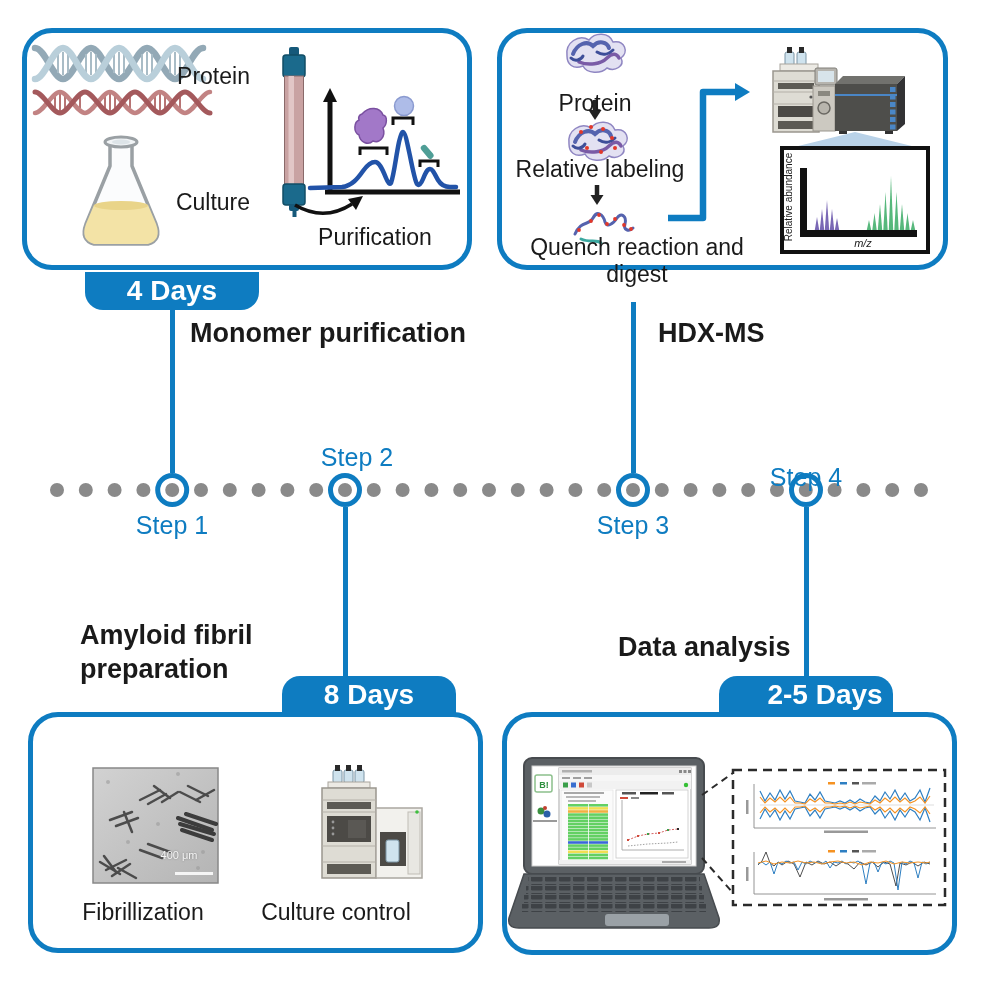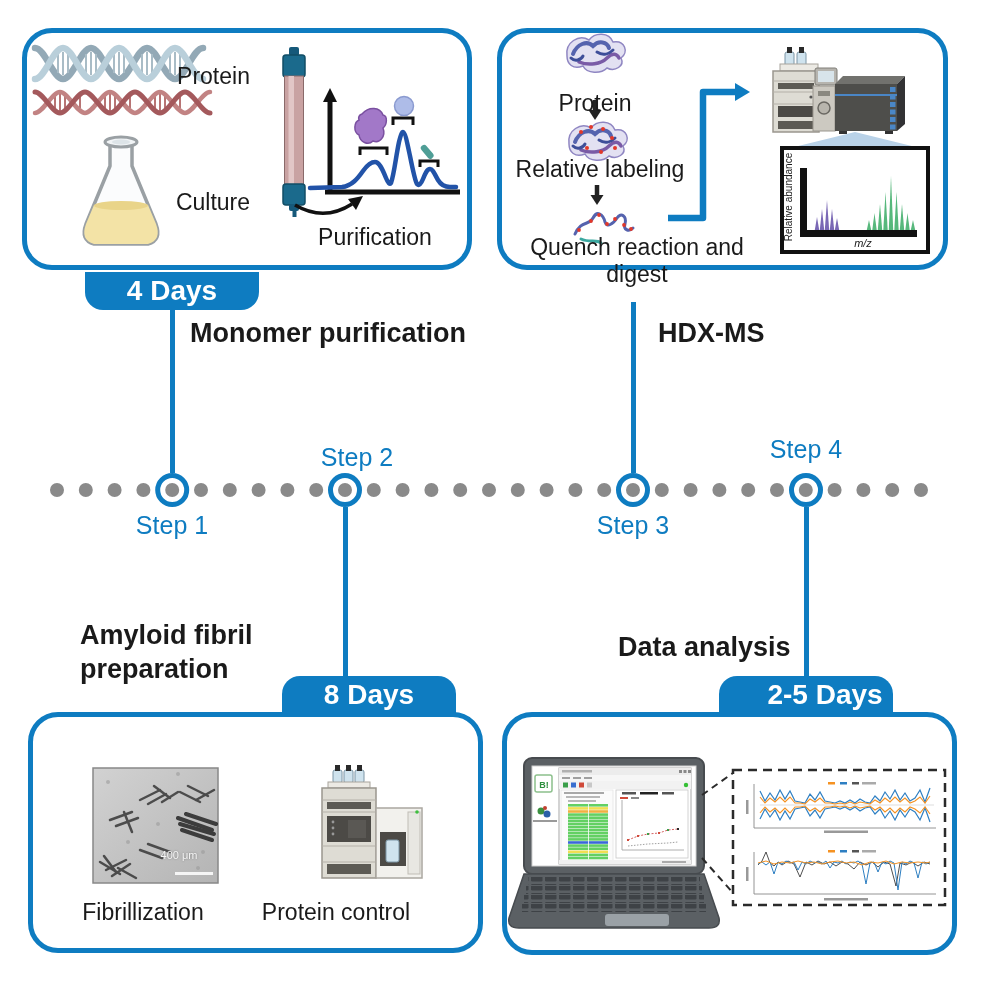--- a/index.html
+++ b/index.html
@@ -255,21 +255,21 @@
 
   <div class="title" style="left:190px;top:316px;">Monomer purification</div>
   <div class="title" style="left:658px;top:316px;">HDX-MS</div>
   <div class="title" style="left:80px;top:618px;">Amyloid fibril
 preparation</div>
   <div class="title" style="left:618px;top:630px;">Data analysis</div>
 
   <div class="step-label" style="left:112px;top:511px;">Step 1</div>
   <div class="step-label" style="left:297px;top:443px;">Step 2</div>
   <div class="step-label" style="left:573px;top:511px;">Step 3</div>
-  <div class="step-label" style="left:746px;top:435px;">Step 4</div>
+  <div class="step-label" style="left:746px;top:463px;">Step 4</div>
 
   <div class="panel" style="left:28px;top:712px;width:455px;height:241px;"></div>
   <svg class="panel-art" style="left:28px;top:712px;" width="455" height="241" viewBox="0 0 455 241">
     <defs>
       <linearGradient id="emgrad" x1="0" y1="0" x2="1" y2="1">
         <stop offset="0" stop-color="#d2d2d2"></stop>
           <stop offset="1" stop-color="#b4b4b4"></stop>
       </linearGradient>
     </defs>
     <g>
@@ -331,21 +331,21 @@
       <rect x="299" y="152" width="44" height="10" fill="#5c5a54"></rect>
       <rect x="348" y="96" width="46" height="70" fill="#f2f1ed" stroke="#aaa7a0" stroke-width="1.5"></rect>
       <rect x="380" y="100" width="12" height="62" fill="#e8e7e2" stroke="#c0bdb6" stroke-width="1"></rect>
       <rect x="352" y="120" width="26" height="34" fill="#4c4a46"></rect>
       <rect x="358" y="128" width="13" height="22" rx="2" fill="#cfe3ee" stroke="#7c96a6" stroke-width="1"></rect>
       <circle cx="389" cy="100" r="1.8" fill="#3fbf3f"></circle>
     </g>
   </svg>
   <div class="scalebar-label" style="left:150px;top:849px;width:58px;">400 μm</div>
   <div class="art-label" style="left:68px;top:899px;width:150px;">Fibrillization</div>
-  <div class="art-label" style="left:250px;top:899px;width:172px;">Protein control</div>
+  <div class="art-label" style="left:250px;top:899px;width:172px;">Culture control</div>
 
   <div class="panel" style="left:502px;top:712px;width:455px;height:243px;"></div>
   <svg class="panel-art" style="left:502px;top:712px;" width="455" height="243" viewBox="0 0 455 243">
     <defs>
       <pattern id="keys" width="14" height="9" patternUnits="userSpaceOnUse">
         <rect x="1" y="1" width="11.5" height="6.5" rx="1.2" fill="#3e4246"></rect>
       </pattern>
     </defs>
 
     <g>

